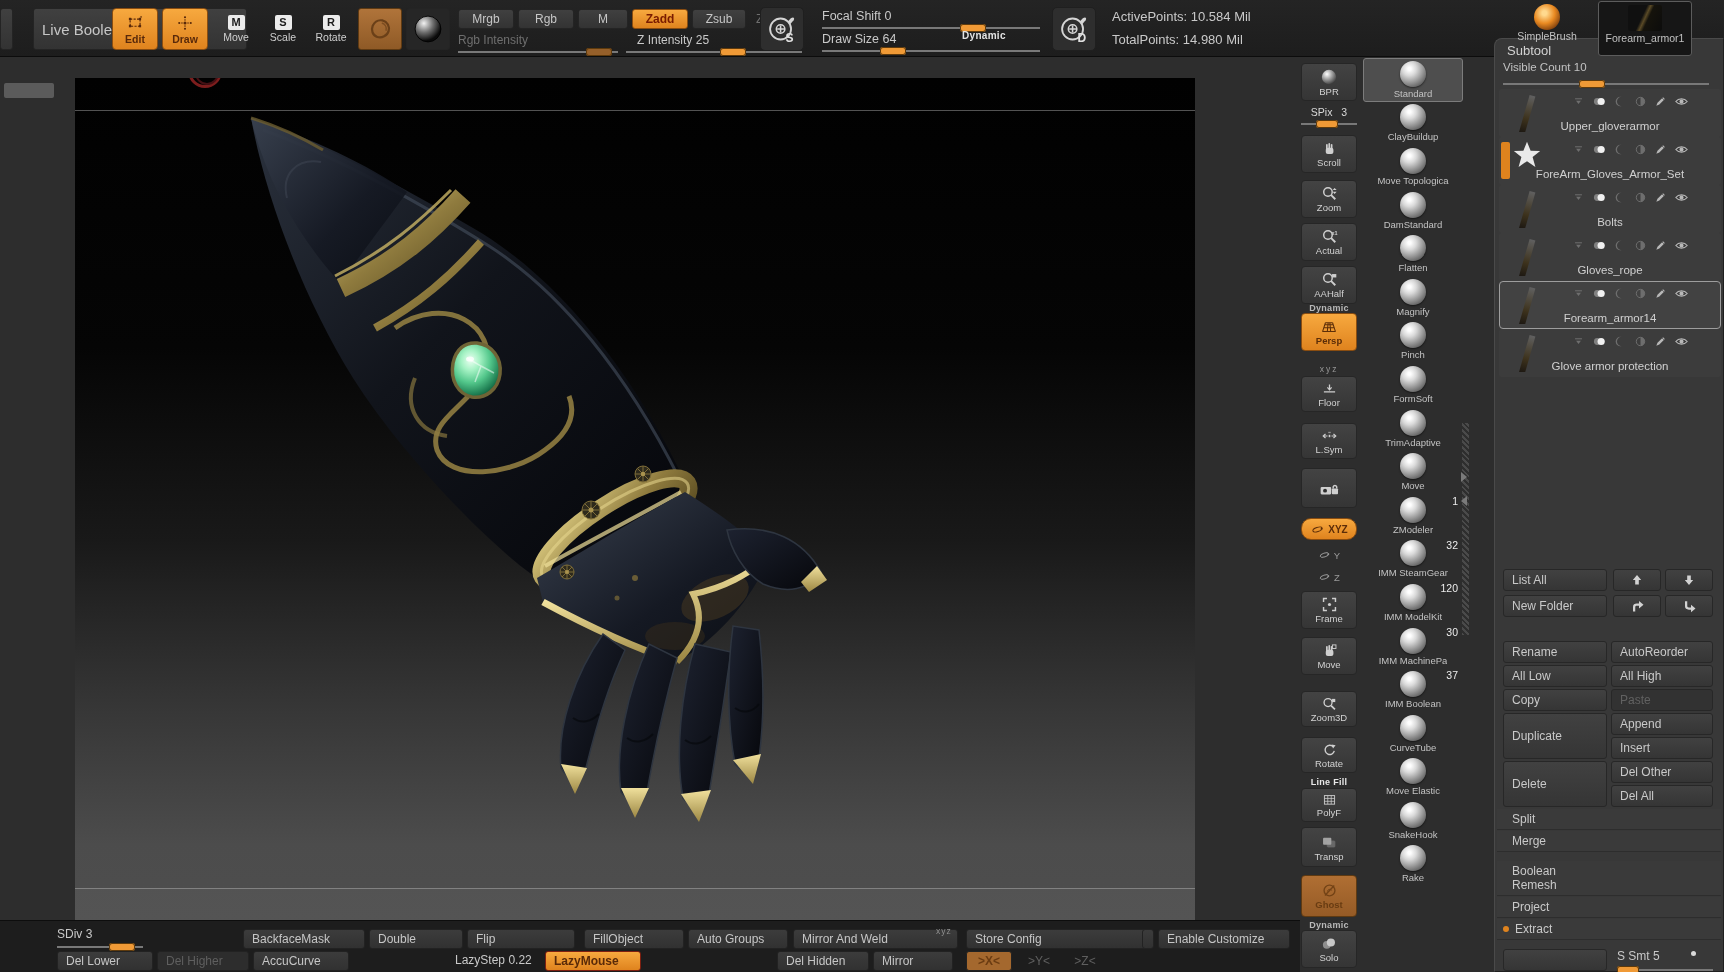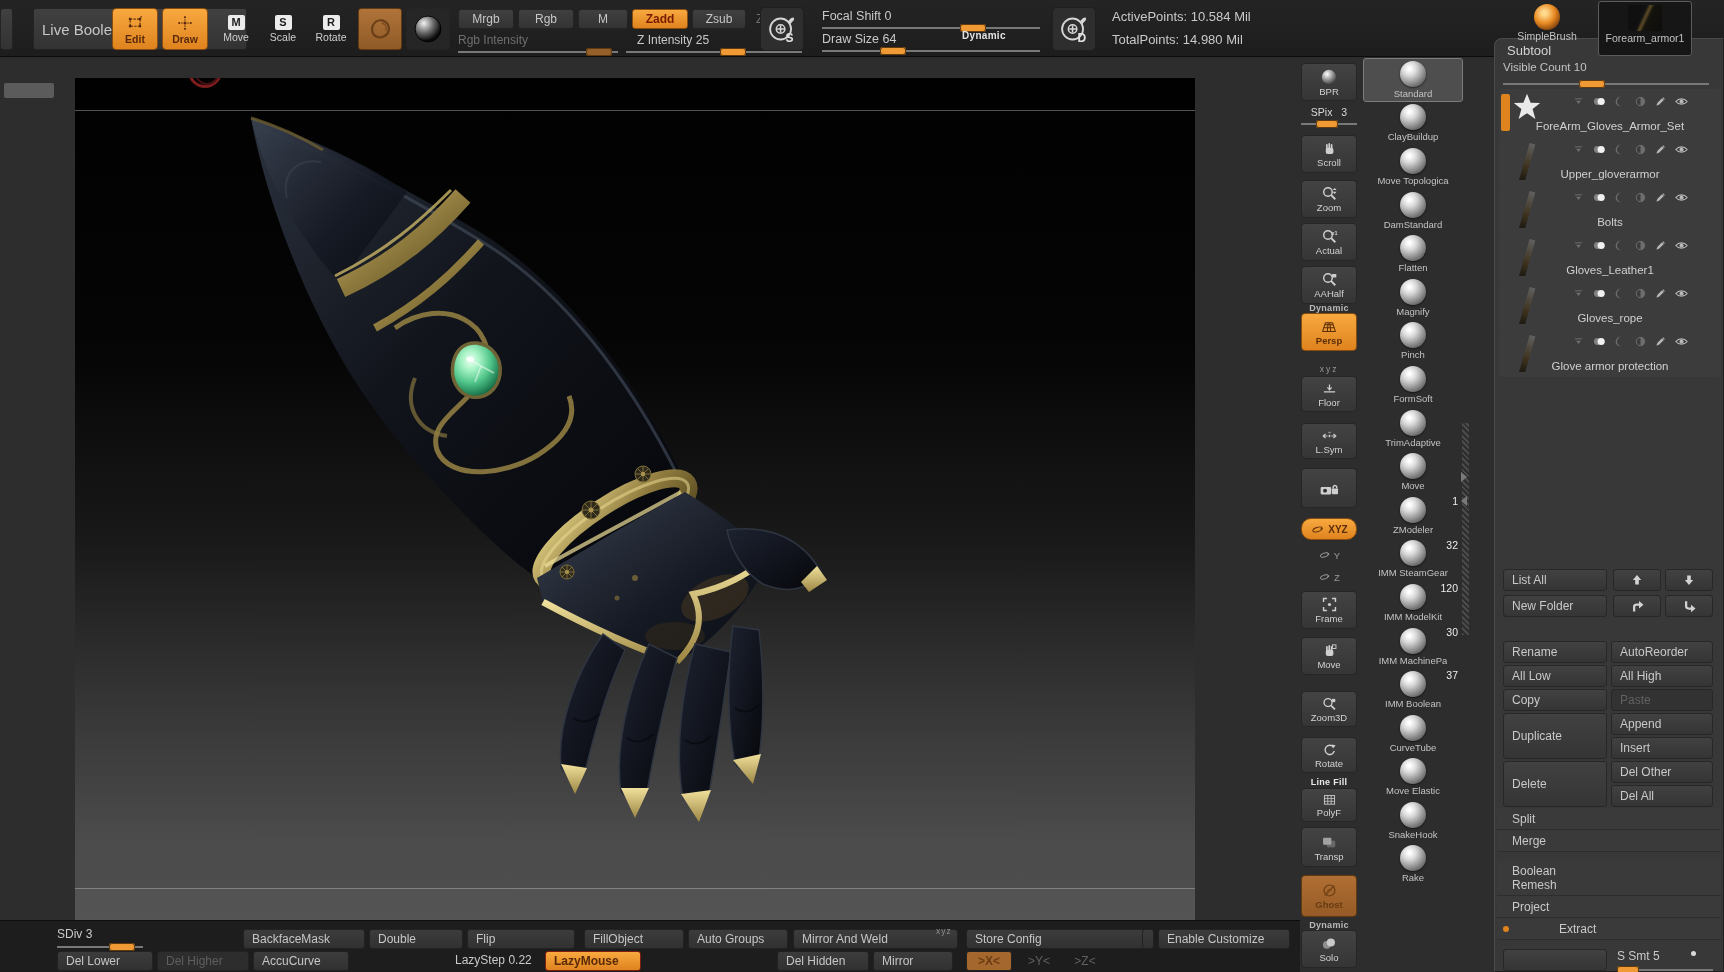--- a/index.html
+++ b/index.html
@@ -770,21 +770,47 @@
 
   <div class="abs stpanel">
     <div class="sttitle">Subtool</div>
     <span class="lbl" style="left:8px;top:22px;font-size:11.5px;color:#c2c2c2;"><span>Visible Count</span> <span>10</span></span>
     <div class="sl" style="left:8px;top:44px;width:206px;">
         <span class="hd" style="left:76px;"></span>
       </div>
 
     <div class="strows">
 
-    <div class="strow active">
+    <div class="strow">
+
+        <span class="stthumb"></span>
+
+        <span class="stmini">
+          <svg class="mi-dim" width="15" height="15" viewBox="0 0 20 20">
+              <use href="#st-arr"></use>
+            </svg>
+          <svg class="mi-lit" width="17" height="15" viewBox="0 0 20 20">
+              <use href="#st-pill"></use>
+            </svg>
+          <svg class="mi-dim" width="15" height="15" viewBox="0 0 20 20">
+              <use href="#st-moon"></use>
+            </svg>
+          <svg class="mi-dim" width="15" height="15" viewBox="0 0 20 20">
+              <use href="#st-ctr"></use>
+            </svg>
+          <svg class="mi-lit" width="15" height="15" viewBox="0 0 20 20">
+              <use href="#st-pen"></use>
+            </svg>
+          <svg class="mi-lit" width="17" height="15" viewBox="0 0 20 20">
+              <use href="#st-eye"></use>
+            </svg>
+        </span>
+        <span class="stlabel">Upper_gloverarmor</span>
+      </div>
+        <div class="strow active">
         <span class="selbar"></span>
         <span class="stthumb"></span>
         <svg class="ststar" width="28" height="28" viewBox="0 0 20 20">
             <use href="#s-star"></use>
           </svg>
         <span class="stmini">
           <svg class="mi-dim" width="15" height="15" viewBox="0 0 20 20">
               <use href="#st-arr"></use>
             </svg>
           <svg class="mi-lit" width="17" height="15" viewBox="0 0 20 20">
@@ -822,21 +848,21 @@
           <svg class="mi-dim" width="15" height="15" viewBox="0 0 20 20">
               <use href="#st-ctr"></use>
             </svg>
           <svg class="mi-lit" width="15" height="15" viewBox="0 0 20 20">
               <use href="#st-pen"></use>
             </svg>
           <svg class="mi-lit" width="17" height="15" viewBox="0 0 20 20">
               <use href="#st-eye"></use>
             </svg>
         </span>
-        <span class="stlabel">Upper_gloverarmor</span>
+        <span class="stlabel">Bolts</span>
       </div>
         <div class="strow">
 
         <span class="stthumb"></span>
 
         <span class="stmini">
           <svg class="mi-dim" width="15" height="15" viewBox="0 0 20 20">
               <use href="#st-arr"></use>
             </svg>
           <svg class="mi-lit" width="17" height="15" viewBox="0 0 20 20">
@@ -848,23 +874,23 @@
           <svg class="mi-dim" width="15" height="15" viewBox="0 0 20 20">
               <use href="#st-ctr"></use>
             </svg>
           <svg class="mi-lit" width="15" height="15" viewBox="0 0 20 20">
               <use href="#st-pen"></use>
             </svg>
           <svg class="mi-lit" width="17" height="15" viewBox="0 0 20 20">
               <use href="#st-eye"></use>
             </svg>
         </span>
-        <span class="stlabel">Bolts</span>
-      </div>
-        <div class="strow">
+        <span class="stlabel">Gloves_rope</span>
+      </div>
+        <div class="strow selected">
 
         <span class="stthumb"></span>
 
         <span class="stmini">
           <svg class="mi-dim" width="15" height="15" viewBox="0 0 20 20">
               <use href="#st-arr"></use>
             </svg>
           <svg class="mi-lit" width="17" height="15" viewBox="0 0 20 20">
               <use href="#st-pill"></use>
             </svg>
@@ -874,47 +900,21 @@
           <svg class="mi-dim" width="15" height="15" viewBox="0 0 20 20">
               <use href="#st-ctr"></use>
             </svg>
           <svg class="mi-lit" width="15" height="15" viewBox="0 0 20 20">
               <use href="#st-pen"></use>
             </svg>
           <svg class="mi-lit" width="17" height="15" viewBox="0 0 20 20">
               <use href="#st-eye"></use>
             </svg>
         </span>
-        <span class="stlabel">Gloves_Leather1</span>
-      </div>
-        <div class="strow">
-
-        <span class="stthumb"></span>
-
-        <span class="stmini">
-          <svg class="mi-dim" width="15" height="15" viewBox="0 0 20 20">
-              <use href="#st-arr"></use>
-            </svg>
-          <svg class="mi-lit" width="17" height="15" viewBox="0 0 20 20">
-              <use href="#st-pill"></use>
-            </svg>
-          <svg class="mi-dim" width="15" height="15" viewBox="0 0 20 20">
-              <use href="#st-moon"></use>
-            </svg>
-          <svg class="mi-dim" width="15" height="15" viewBox="0 0 20 20">
-              <use href="#st-ctr"></use>
-            </svg>
-          <svg class="mi-lit" width="15" height="15" viewBox="0 0 20 20">
-              <use href="#st-pen"></use>
-            </svg>
-          <svg class="mi-lit" width="17" height="15" viewBox="0 0 20 20">
-              <use href="#st-eye"></use>
-            </svg>
-        </span>
-        <span class="stlabel">Gloves_rope</span>
+        <span class="stlabel">Forearm_armor14</span>
       </div>
         <div class="strow">
 
         <span class="stthumb"></span>
 
         <span class="stmini">
           <svg class="mi-dim" width="15" height="15" viewBox="0 0 20 20">
               <use href="#st-arr"></use>
             </svg>
           <svg class="mi-lit" width="17" height="15" viewBox="0 0 20 20">
@@ -1009,21 +1009,21 @@
       </div>
     <div class="wrow" style="top:814px;margin-top:8px;">
         <span>Boolean</span>
       </div>
     <div class="wrow" style="top:836px;">
         <span>Remesh</span>
       </div>
     <div class="wrow" style="top:858px;">
         <span>Project</span>
       </div>
-    <div class="wrow" style="top:880px;gap:44px;">
+    <div class="wrow" style="top:880px;">
         <span class="odot"></span>
         <span>Extract</span>
       </div>
 
     <div class="pbtn" style="left:8px;top:910px;width:104px;height:22px;"></div>
     <span class="lbl" style="left:122px;top:910px;font-size:12px;"><span>S Smt</span> <span>5</span></span>
     <div class="sl" style="left:122px;top:930px;width:96px;">
         <span class="hd" style="left:0px;width:22px;"></span>
       </div>
     <span class="dot-w" style="left:196px;top:912px;"></span>

